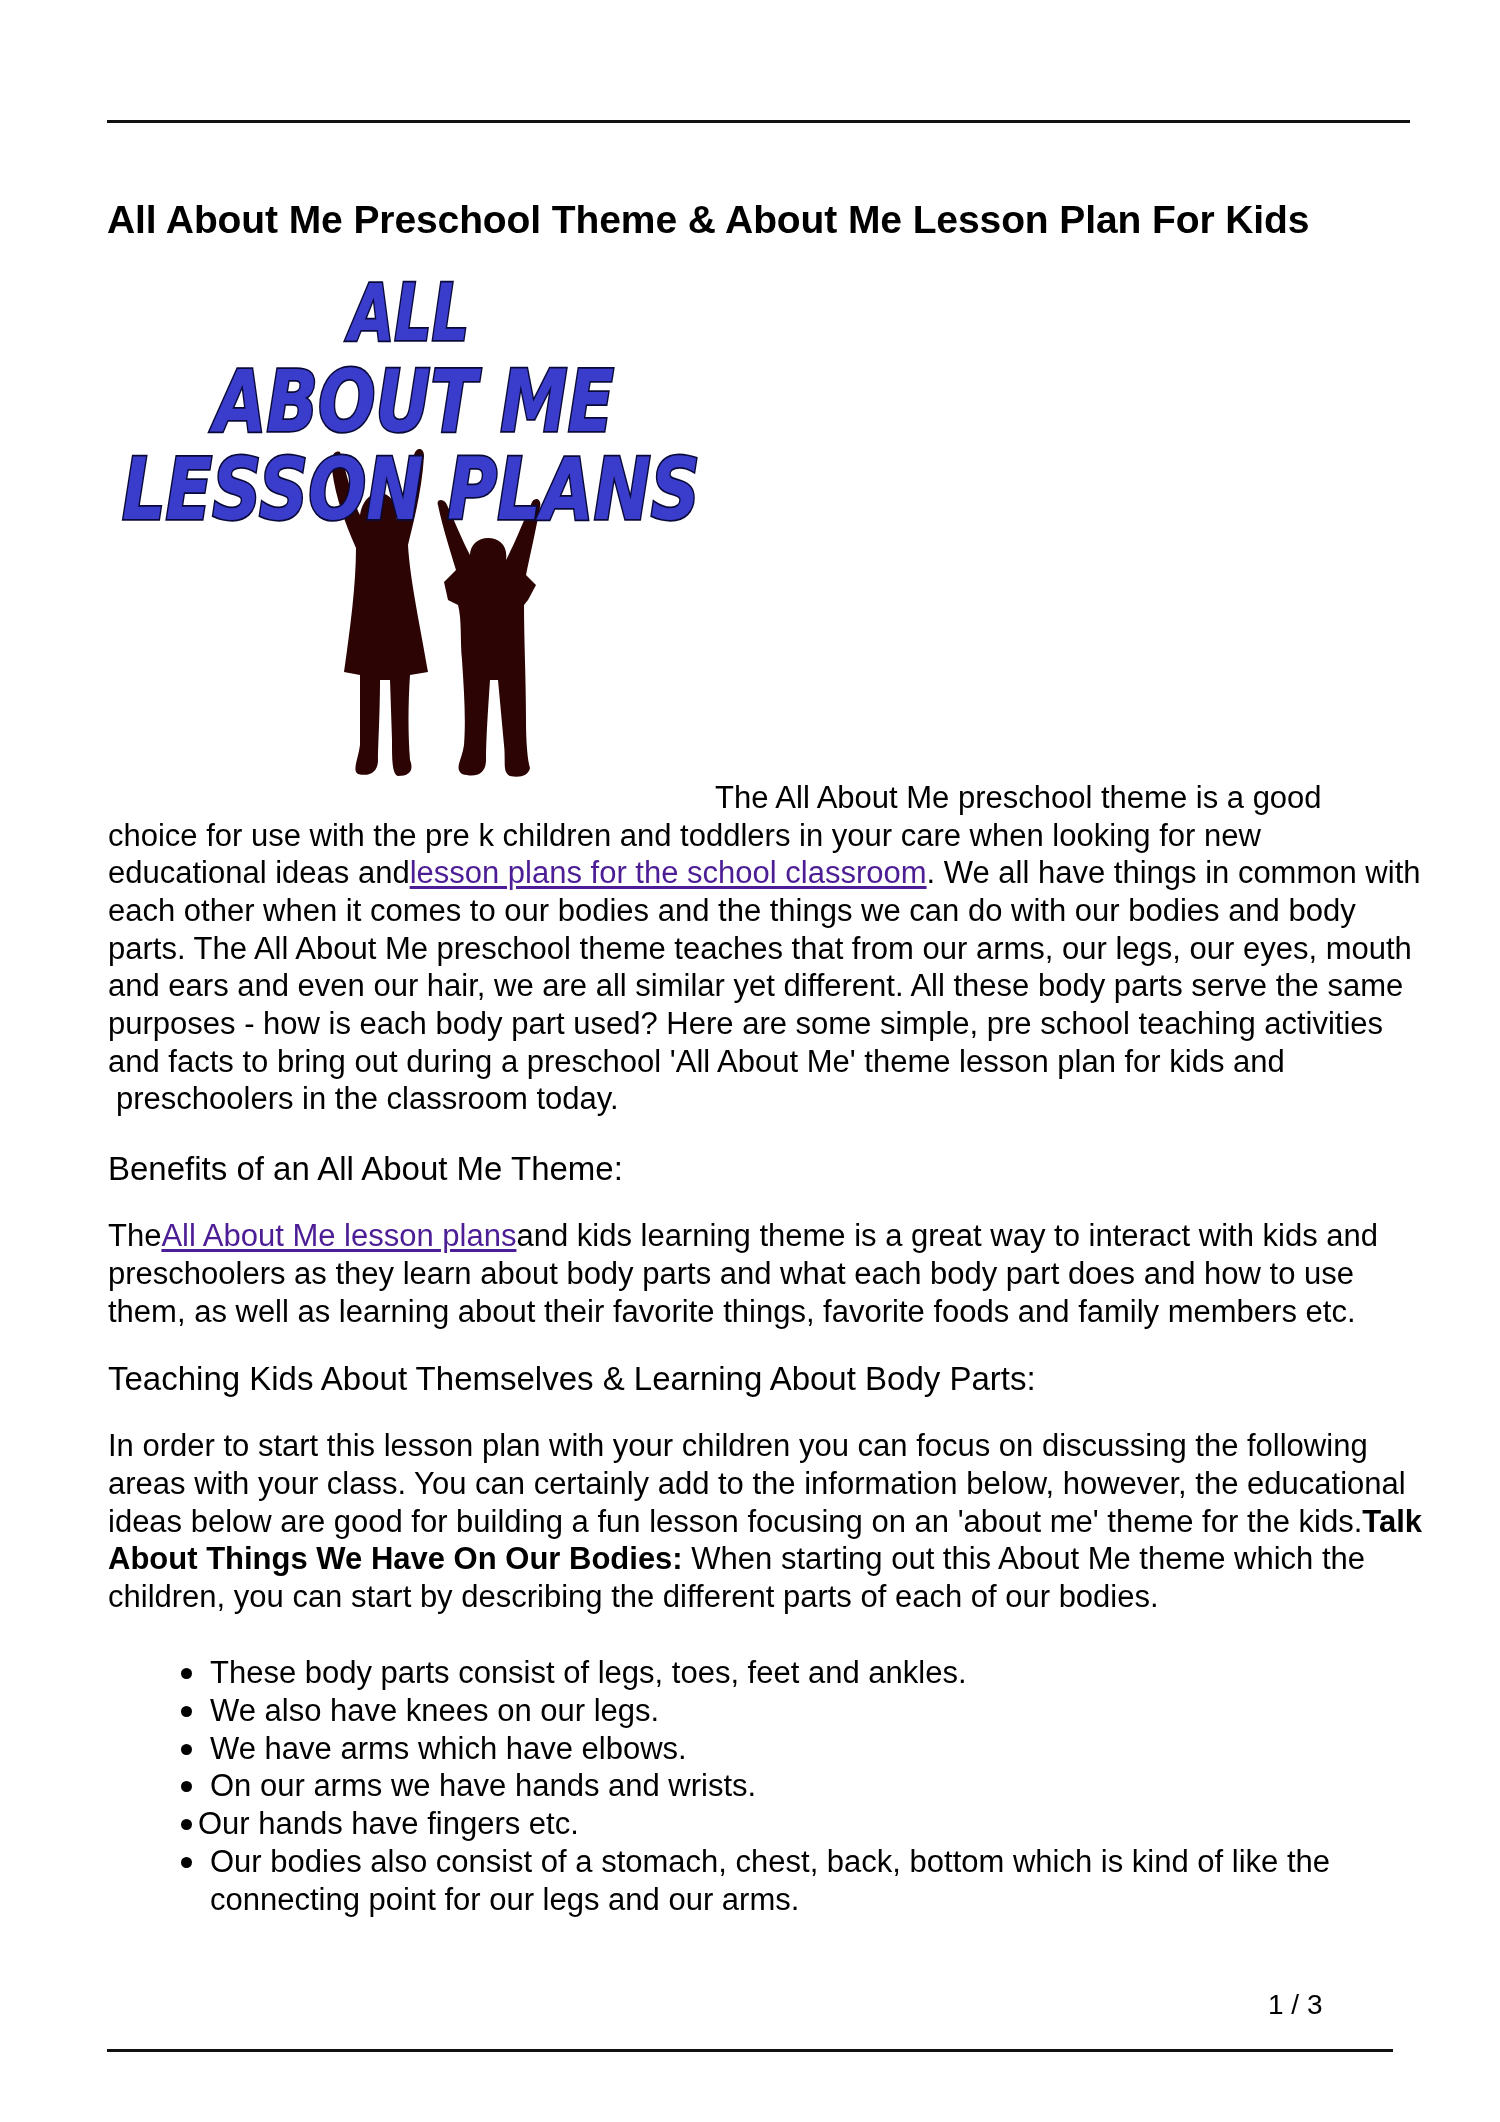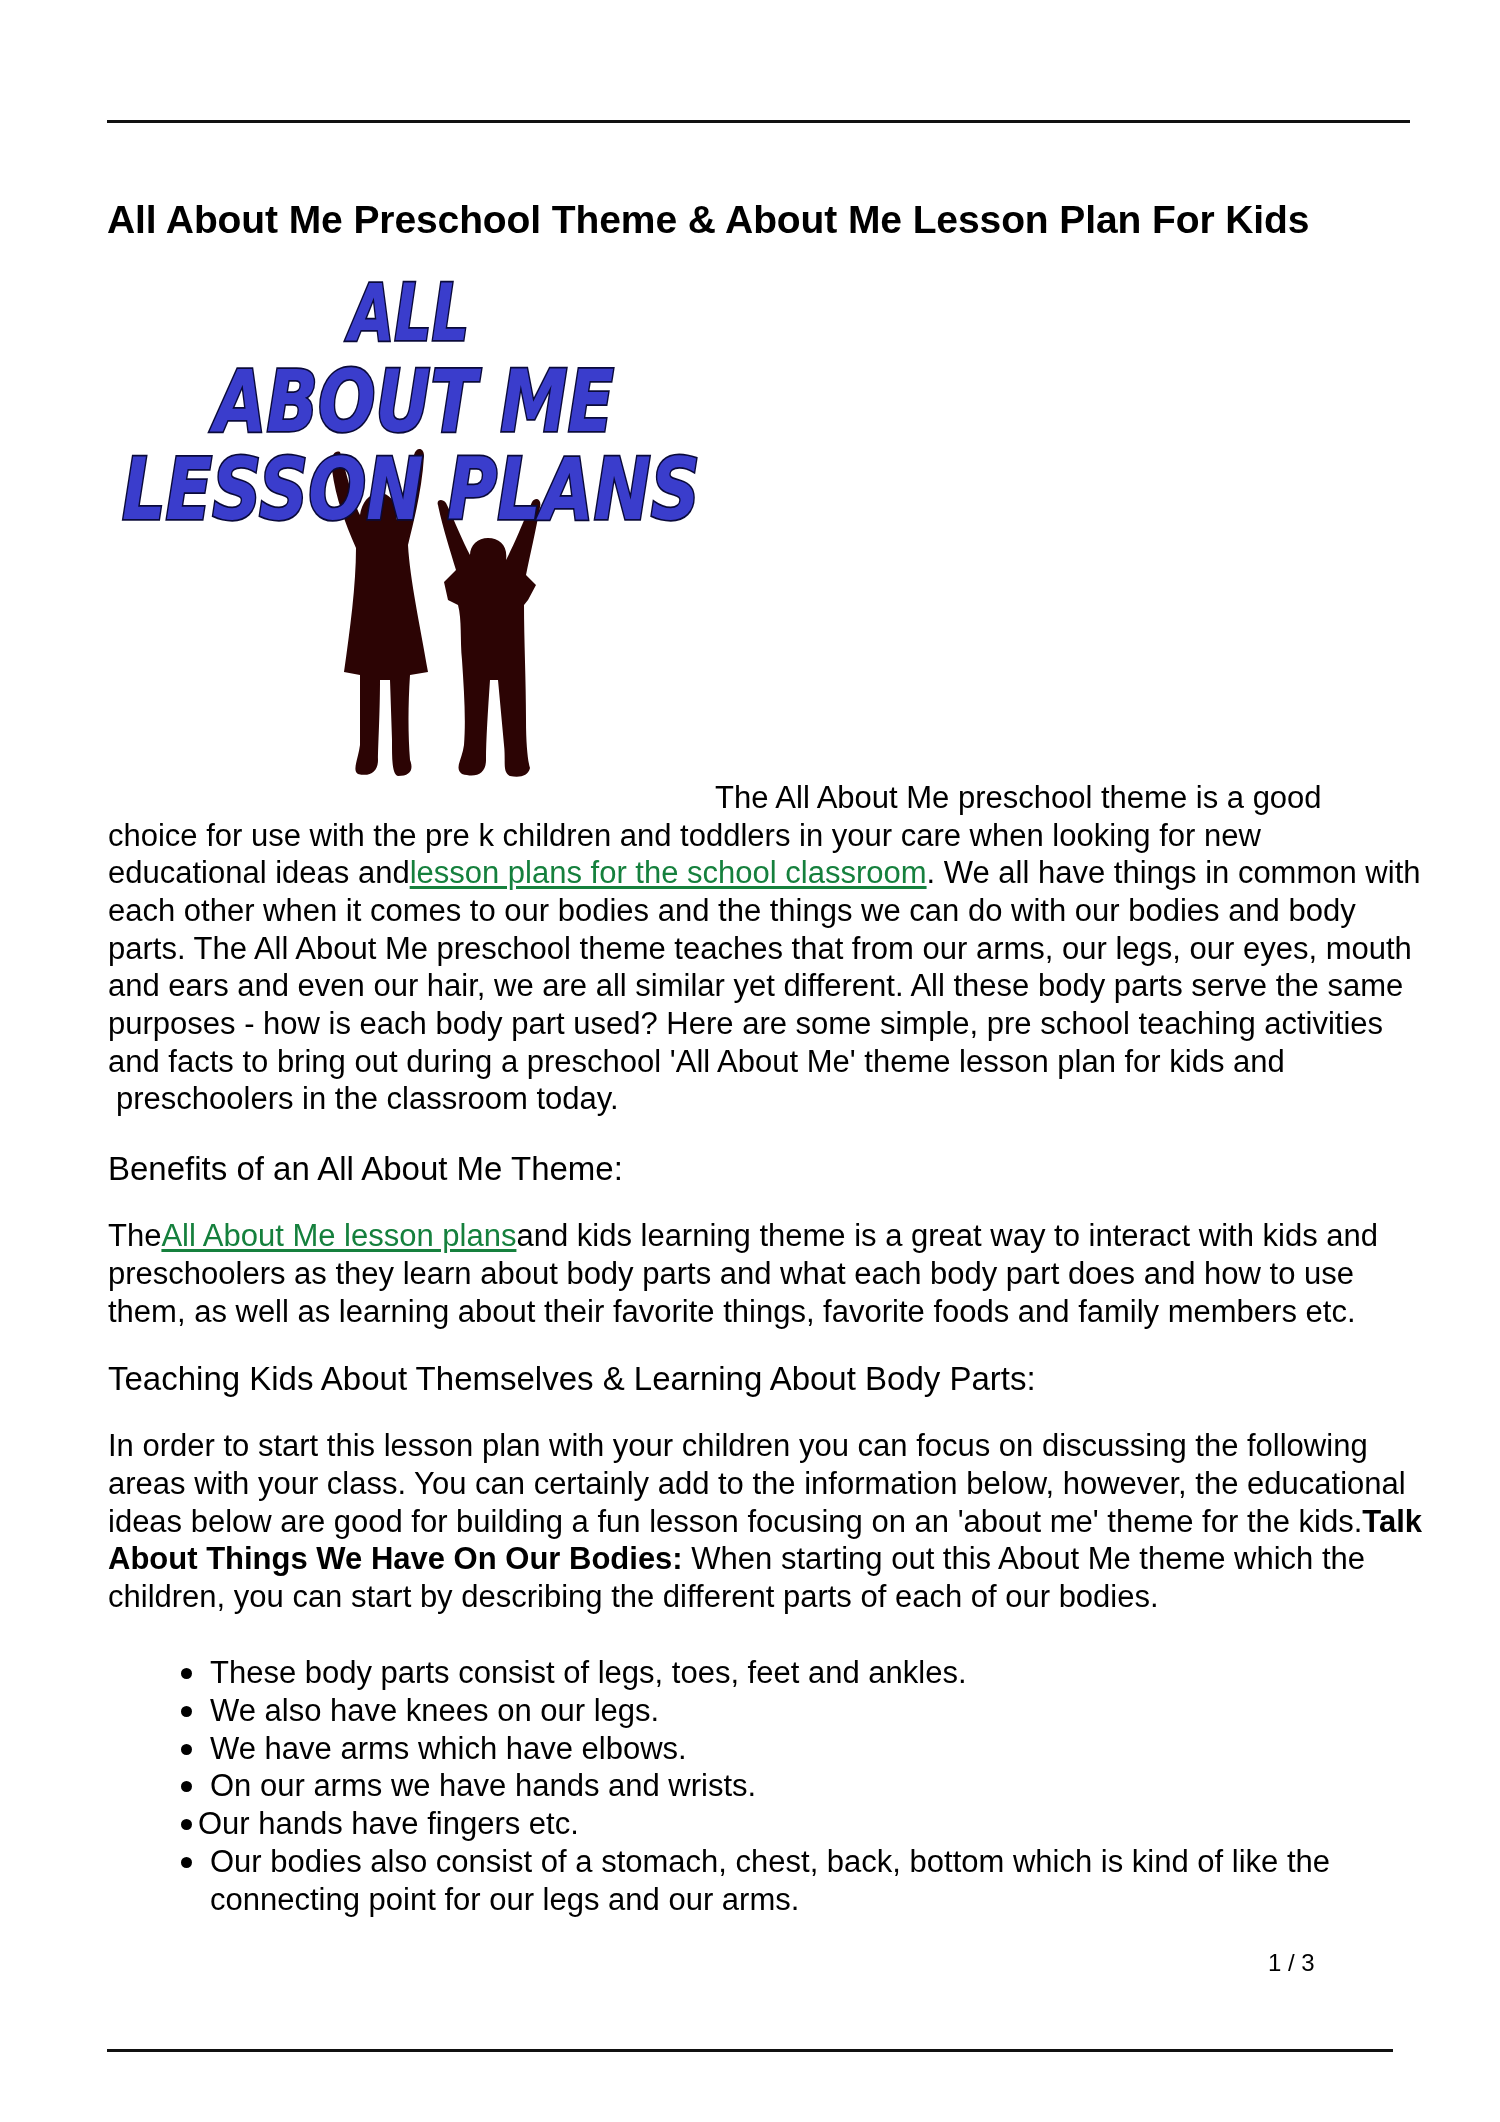--- a/index.html
+++ b/index.html
@@ -4,25 +4,25 @@
 <style>
   html, body { margin: 0; padding: 0; background: #ffffff; }
   body { width: 1500px; height: 2122px; position: relative; overflow: hidden;
          font-family: "Liberation Sans", sans-serif; color: #000; }
   .rule { position: absolute; left: 107px; height: 3px; background: #111; }
   .title { position: absolute; left: 107px; top: 197px; font-size: 39px; line-height: 46px;
            font-weight: bold; white-space: nowrap; letter-spacing: -0.1px; }
   .heading { position: absolute; left: 108px; font-size: 33px; line-height: 40px;
              font-weight: normal; white-space: nowrap; }
   .line { position: absolute; left: 108px; font-size: 31px; line-height: 38px; white-space: nowrap; }
-  .line a, .link { color: #15803d; text-decoration: underline; text-underline-offset: 3px; }
+  .line a, .link { color: #4c1d95; text-decoration: underline; text-underline-offset: 3px; }
   .line b { font-weight: bold; text-align: center; }
   .bullet { position: absolute; left: 181px; width: 11px; height: 11px; border-radius: 50%; background: #000; }
   .logo { position: absolute; left: 110px; top: 270px; width: 610px; height: 520px; }
-  .pagenum { position: absolute; left: 1268px; top: 1948px; font-size: 24px; line-height: 30px; white-space: nowrap; }
+  .pagenum { position: absolute; left: 1268px; top: 1990px; font-size: 28px; line-height: 30px; white-space: nowrap; }
 </style>
 </head>
 <body>
 
 <div>
   <div class="rule" style="top:120px;width:1303px;"></div>
 
   <div class="title">All About Me Preschool Theme &amp; About Me Lesson Plan For Kids</div>
 
   <svg class="logo" viewBox="110 270 610 520" xmlns="http://www.w3.org/2000/svg">

